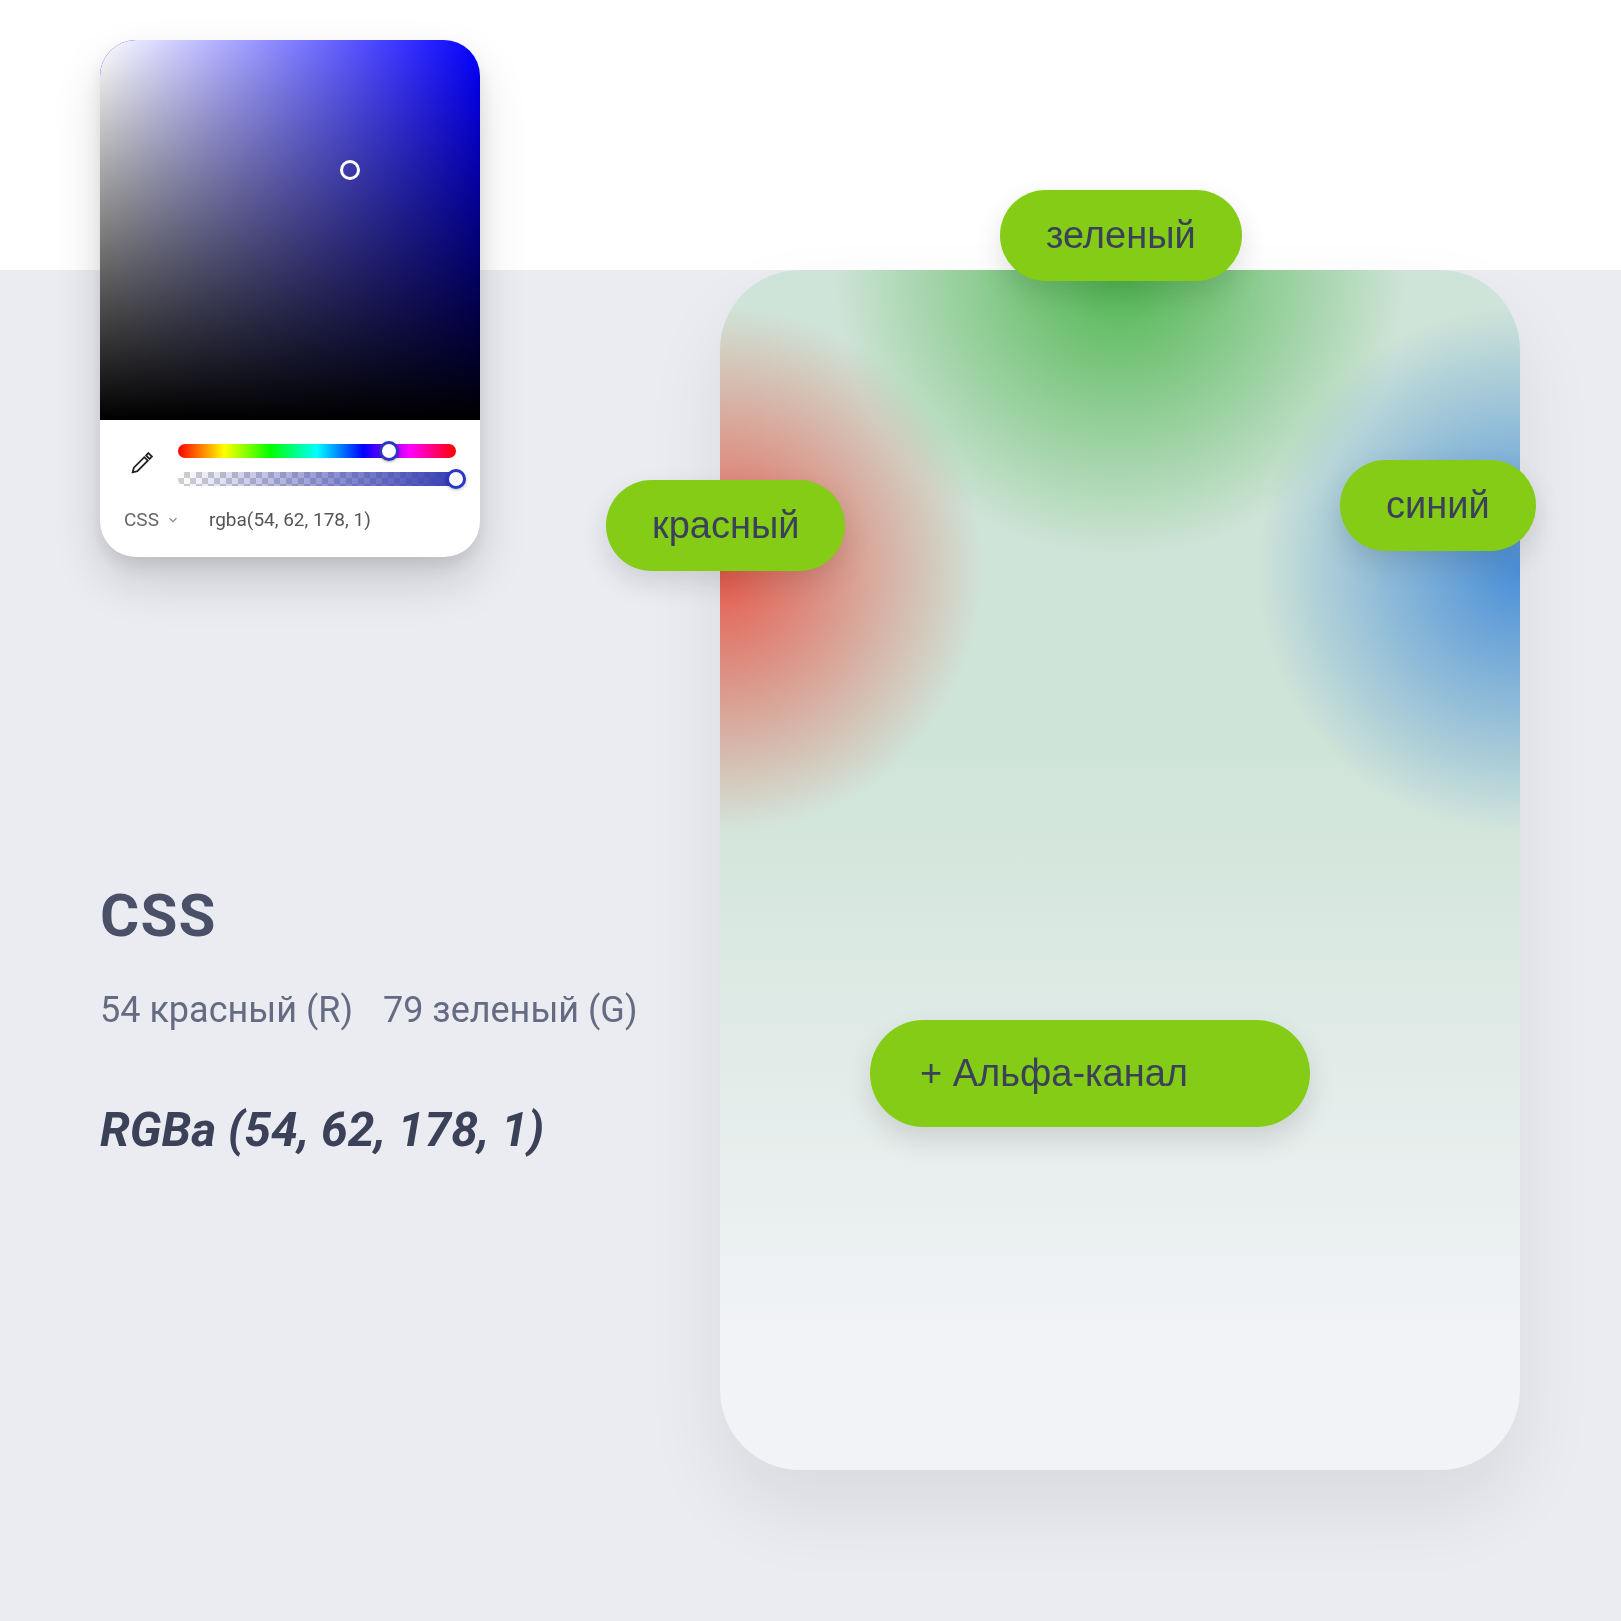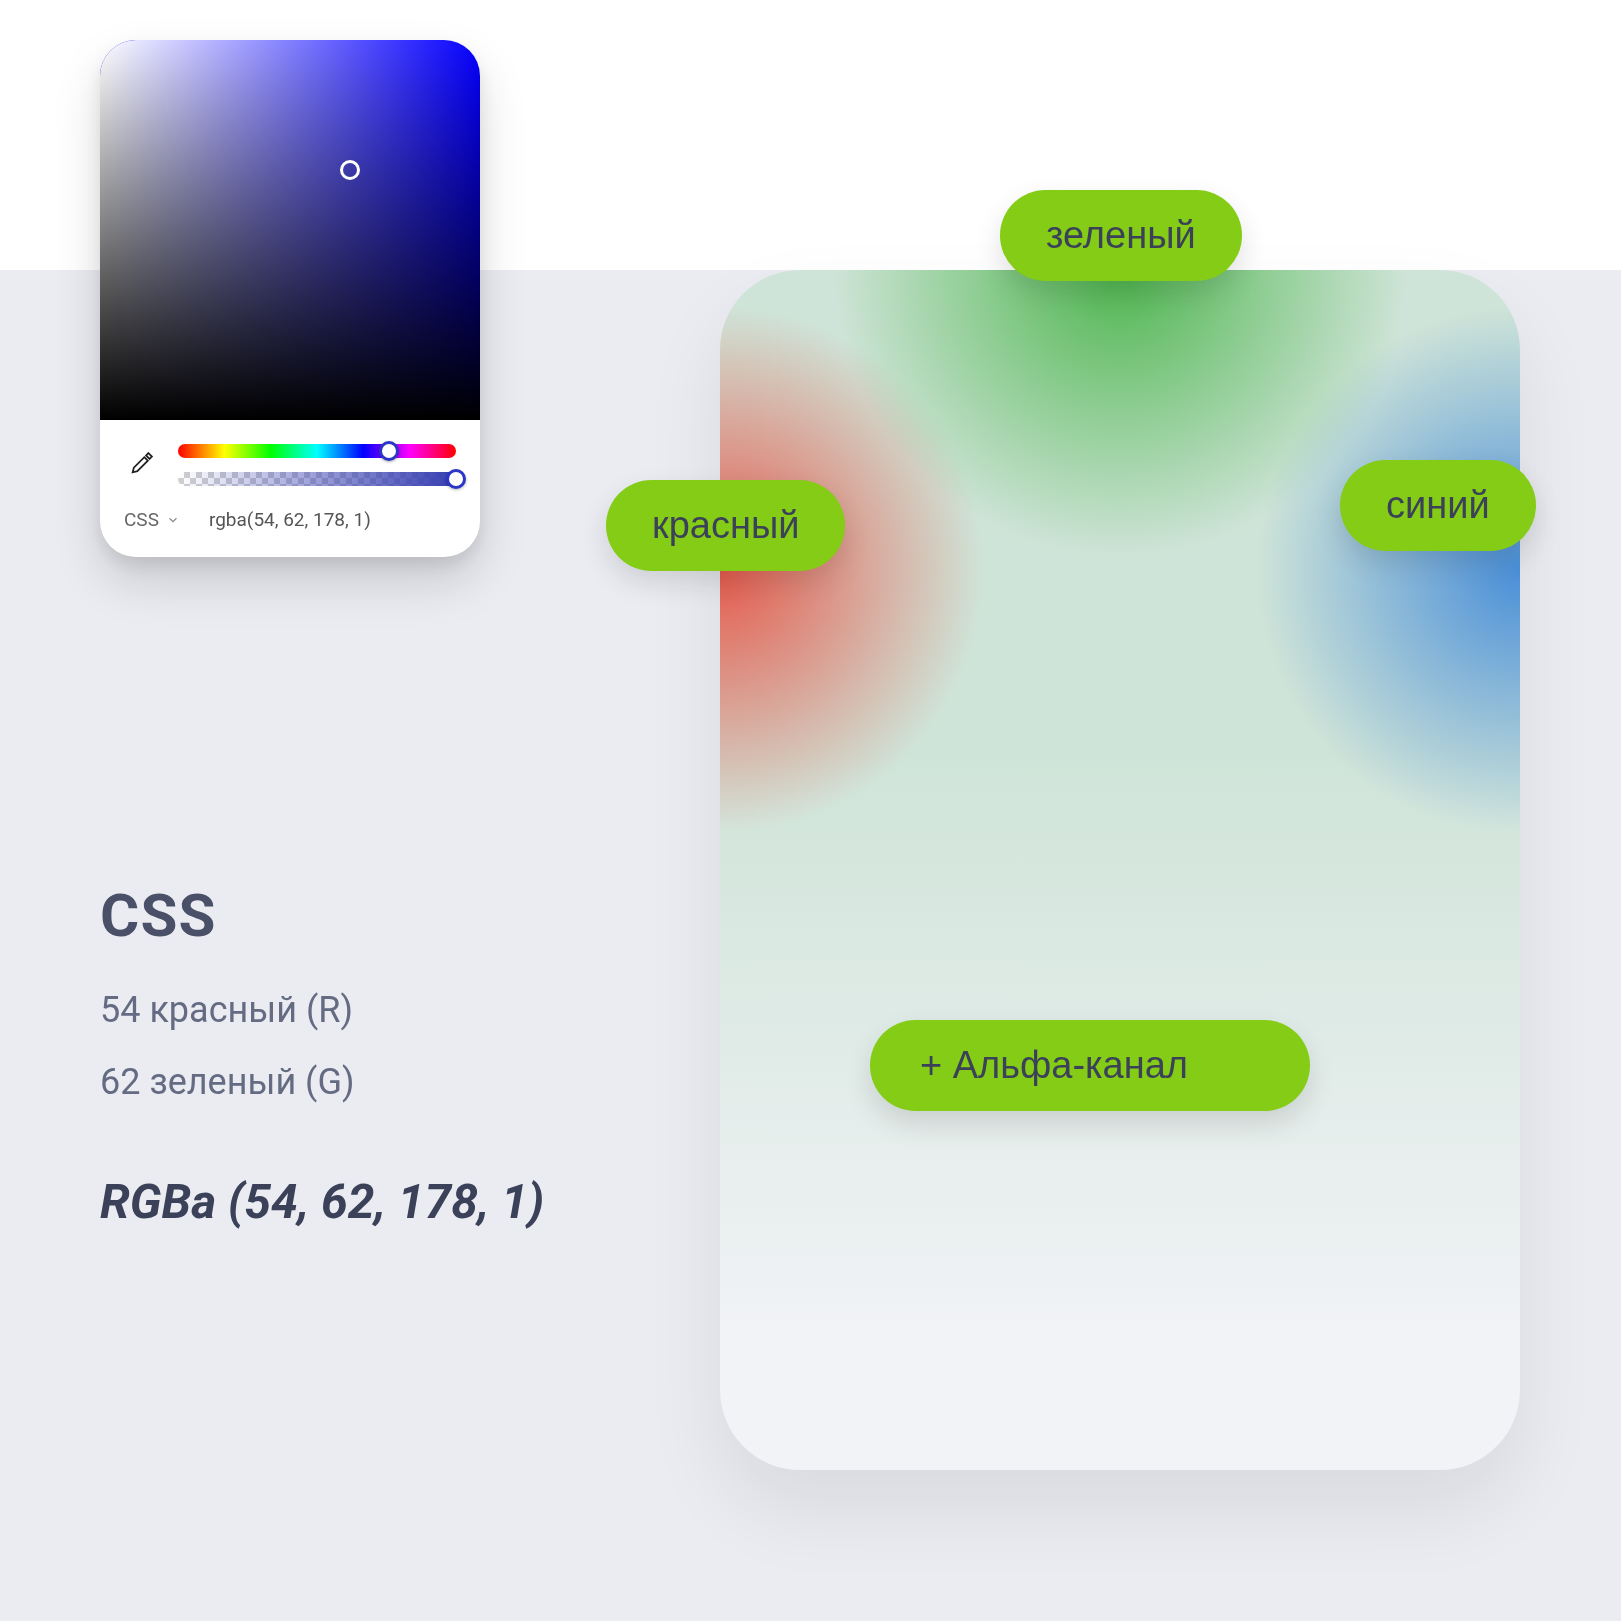--- a/index.html
+++ b/index.html
@@ -115,21 +115,21 @@
   }
   .info-heading {
     font-size: 60px;
     font-weight: 700;
     color: #4a5068;
     letter-spacing: .02em;
   }
   .info-lines {
     margin-top: 38px;
     display: flex;
-    flex-direction: column;
+    flex-direction: row;
     gap: 30px;
   }
   .info-line {
     font-size: 36px;
     color: #646b82;
   }
   .info-result {
     margin-top: 70px;
     font-size: 48px;
     font-weight: 700;
@@ -160,21 +160,21 @@
     border-radius: 999px;
     padding: 24px 46px;
     font-size: 38px;
     color: #3a4158;
     box-shadow: 0 12px 28px rgba(0,0,0,.12);
     white-space: nowrap;
     font-family: "Comic Sans MS", "Segoe Script", cursive, -apple-system, sans-serif;
   }
   .pill-alpha {
     border-radius: 60px;
-    padding: 20px 50px;
+    padding: 28px 50px;
     line-height: 1.35;
     text-align: left;
     white-space: normal;
     width: 440px;
   }
 
   
   .pill-green { top: 190px; left: 1000px; }
   .pill-red   { top: 480px; left: 606px; }
   .pill-blue  { top: 460px; left: 1340px; }
@@ -219,21 +219,21 @@
       </div>
       <div>rgba(54, 62, 178, 1)</div>
     </div>
   </div>
 </div>
 
 <div class="info">
   <div class="info-heading">CSS</div>
   <div class="info-lines">
     <div class="info-line">54 красный (R)</div>
-    <div class="info-line">62 зеленый (G)</div>
+    <div class="info-line">79 зеленый (G)</div>
   </div>
   <div class="info-result">RGBa (54, 62, 178, 1)</div>
 </div>
 
 <div class="gradient-card"></div>
 
 <div class="pill pill-green">зеленый</div>
 <div class="pill pill-red">красный</div>
 <div class="pill pill-blue">синий</div>
 <div class="pill pill-alpha">

